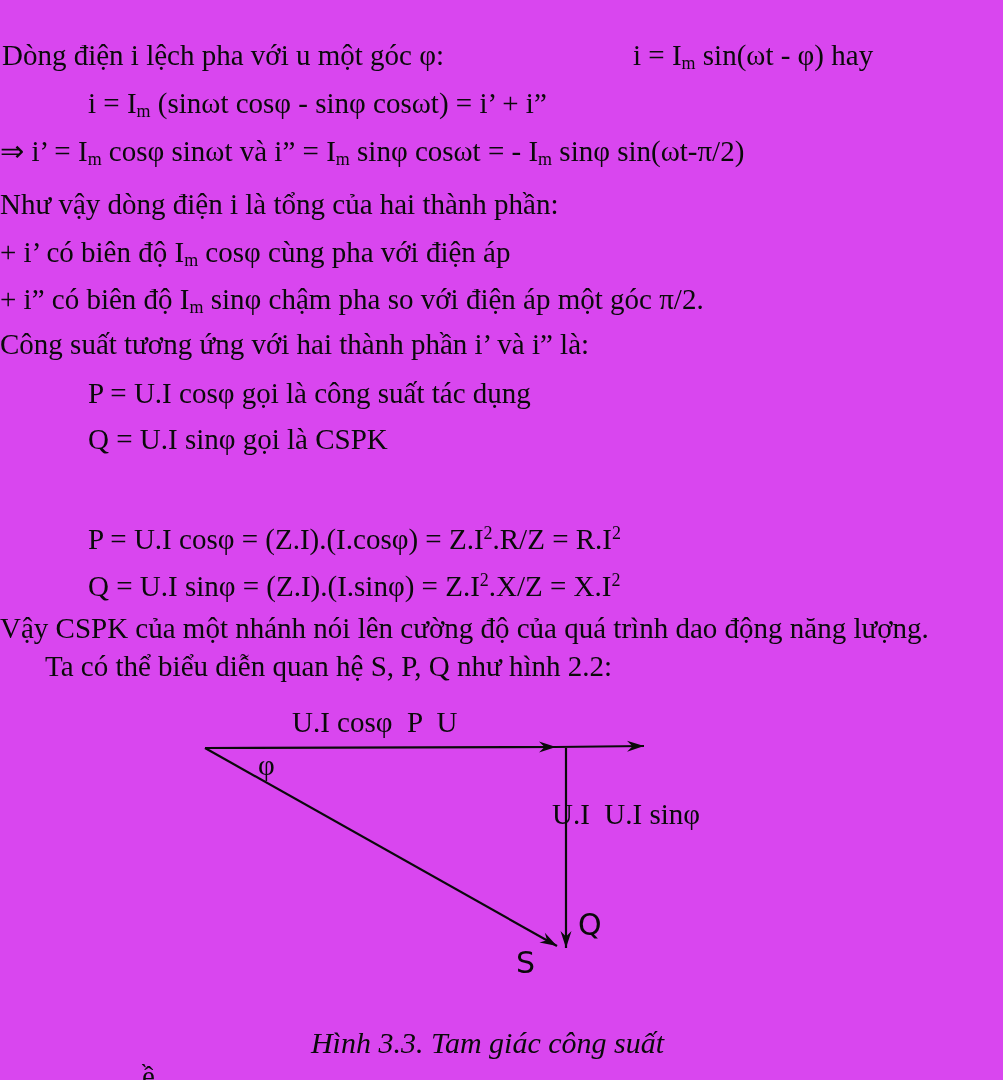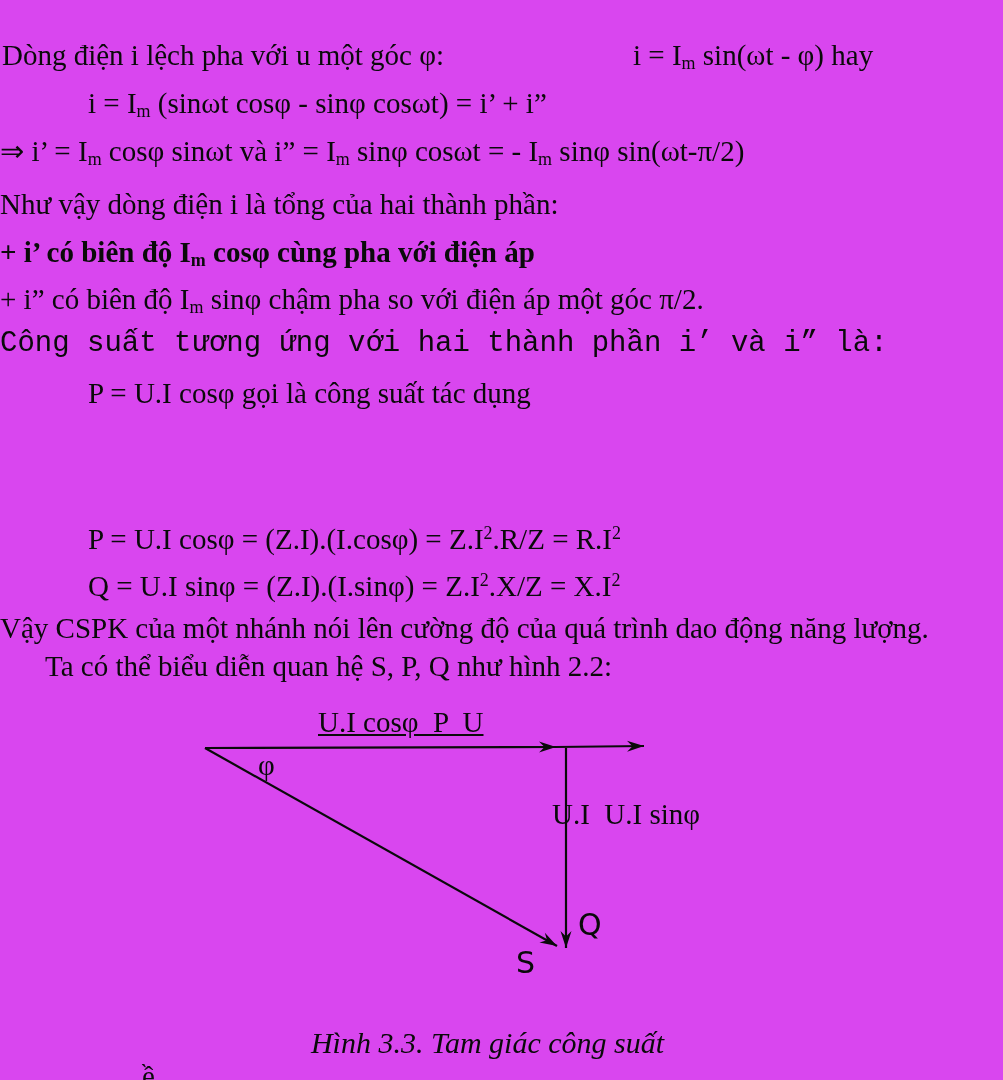--- a/index.html
+++ b/index.html
@@ -71,42 +71,43 @@
 </head>
 <body>
 
 <div id="page">
 
   <div class="line" style="top:37px;  left:2px;"><span>Dòng điện i lệch pha với u một góc φ:</span></div>
   <div class="line" style="top:37px;  left:633px;"><span>i = I</span><span class="sub">m</span><span> sin(ωt - φ) hay</span></div>
   <div class="line" style="top:85px;  left:88px;"><span>i = I</span><span class="sub">m</span><span> (sinωt cosφ - sinφ cosωt) = i’ + i”</span></div>
   <div class="line" style="top:133px; left:0px;"><span>⇒ i’ = I</span><span class="sub">m</span><span> cosφ sinωt và i” = I</span><span class="sub">m</span><span> sinφ cosωt = - I</span><span class="sub">m</span><span> sinφ sin(ωt-π/2)</span></div>
   <div class="line" style="top:186px; left:0px;"><span>Như vậy dòng điện i là tổng của hai thành phần:</span></div>
-  <div class="line" style="top:234px; left:0px;font-weight:bold;"><span>+ i’ có biên độ I</span><span class="sub">m</span><span> cosφ cùng pha với điện áp</span></div>
+  <div class="line" style="top:234px; left:0px;"><span>+ i’ có biên độ I</span><span class="sub">m</span><span> cosφ cùng pha với điện áp</span></div>
   <div class="line" style="top:281px; left:0px;"><span>+ i” có biên độ I</span><span class="sub">m</span><span> sinφ chậm pha so với điện áp một góc π/2.</span></div>
-  <div class="line" style="top:326px; left:0px;font-family:Liberation Mono, monospace;"><span>Công suất tương ứng với hai thành phần i’ và i” là:</span></div>
+  <div class="line" style="top:326px; left:0px;"><span>Công suất tương ứng với hai thành phần i’ và i” là:</span></div>
   <div class="line" style="top:375px; left:88px;"><span>P = U.I cosφ gọi là công suất tác dụng</span></div>
+  <div class="line" style="top:421px; left:88px;"><span>Q = U.I sinφ gọi là CSPK</span></div>
   <div class="line" style="top:515px; left:88px;"><span>P = U.I cosφ = (Z.I).(I.cosφ) = Z.I</span><span class="sup">2</span><span>.R/Z = R.I</span><span class="sup">2</span></div>
   <div class="line" style="top:562px; left:88px;"><span>Q = U.I sinφ = (Z.I).(I.sinφ) = Z.I</span><span class="sup">2</span><span>.X/Z = X.I</span><span class="sup">2</span></div>
   <div class="line" style="top:610px; left:0px;"><span>Vậy CSPK của một nhánh nói lên cường độ của quá trình dao động năng lượng.</span></div>
   <div class="line" style="top:648px; left:0px;padding-left:45px;"><span>Ta có thể biểu diễn quan hệ S, P, Q như hình 2.2:</span></div>
 
   <svg id="diagram-svg" width="1003" height="1080" viewBox="0 0 1003 1080">
     <defs>
       <marker id="arrow" viewBox="-19 -7 21 14" refX="0" refY="0" markerWidth="21" markerHeight="14" orient="auto" markerUnits="userSpaceOnUse">
         <path d="M0,0 L-17,-5.5 L-11.5,0 L-17,5.5 Z" fill="#0a0a0a"></path>
       </marker>
     </defs>
     <line x1="205" y1="748" x2="556" y2="747" stroke="#0a0a0a" stroke-width="2.2" marker-end="url(#arrow)"></line>
     <line x1="556" y1="747" x2="644" y2="746" stroke="#0a0a0a" stroke-width="2.2" marker-end="url(#arrow)"></line>
     <line x1="566" y1="748" x2="566" y2="948" stroke="#0a0a0a" stroke-width="2.2" marker-end="url(#arrow)"></line>
     <line x1="205" y1="748" x2="557" y2="946" stroke="#0a0a0a" stroke-width="2.2" marker-end="url(#arrow)"></line>
   </svg>
 
-  <span class="fig-label" style="top:705px; left:318px;text-decoration:underline;">U.I cosφ  P  U</span>
+  <span class="fig-label" style="top:705px; left:292px;">U.I cosφ  P  U</span>
   <span class="fig-label" style="top:748px; left:258px;">φ</span>
   <span class="fig-label" style="top:797px; left:552px;">U.I  U.I sinφ</span>
   <span class="fig-label-sans" style="top:908px; left:578px;">Q</span>
   <span class="fig-label-sans" style="top:946px; left:516px;">S</span>
 
   <div class="caption">Hình 3.3. Tam giác công suất</div>
 
   <span class="partial-glyph">ề</span>
 
 </div>

